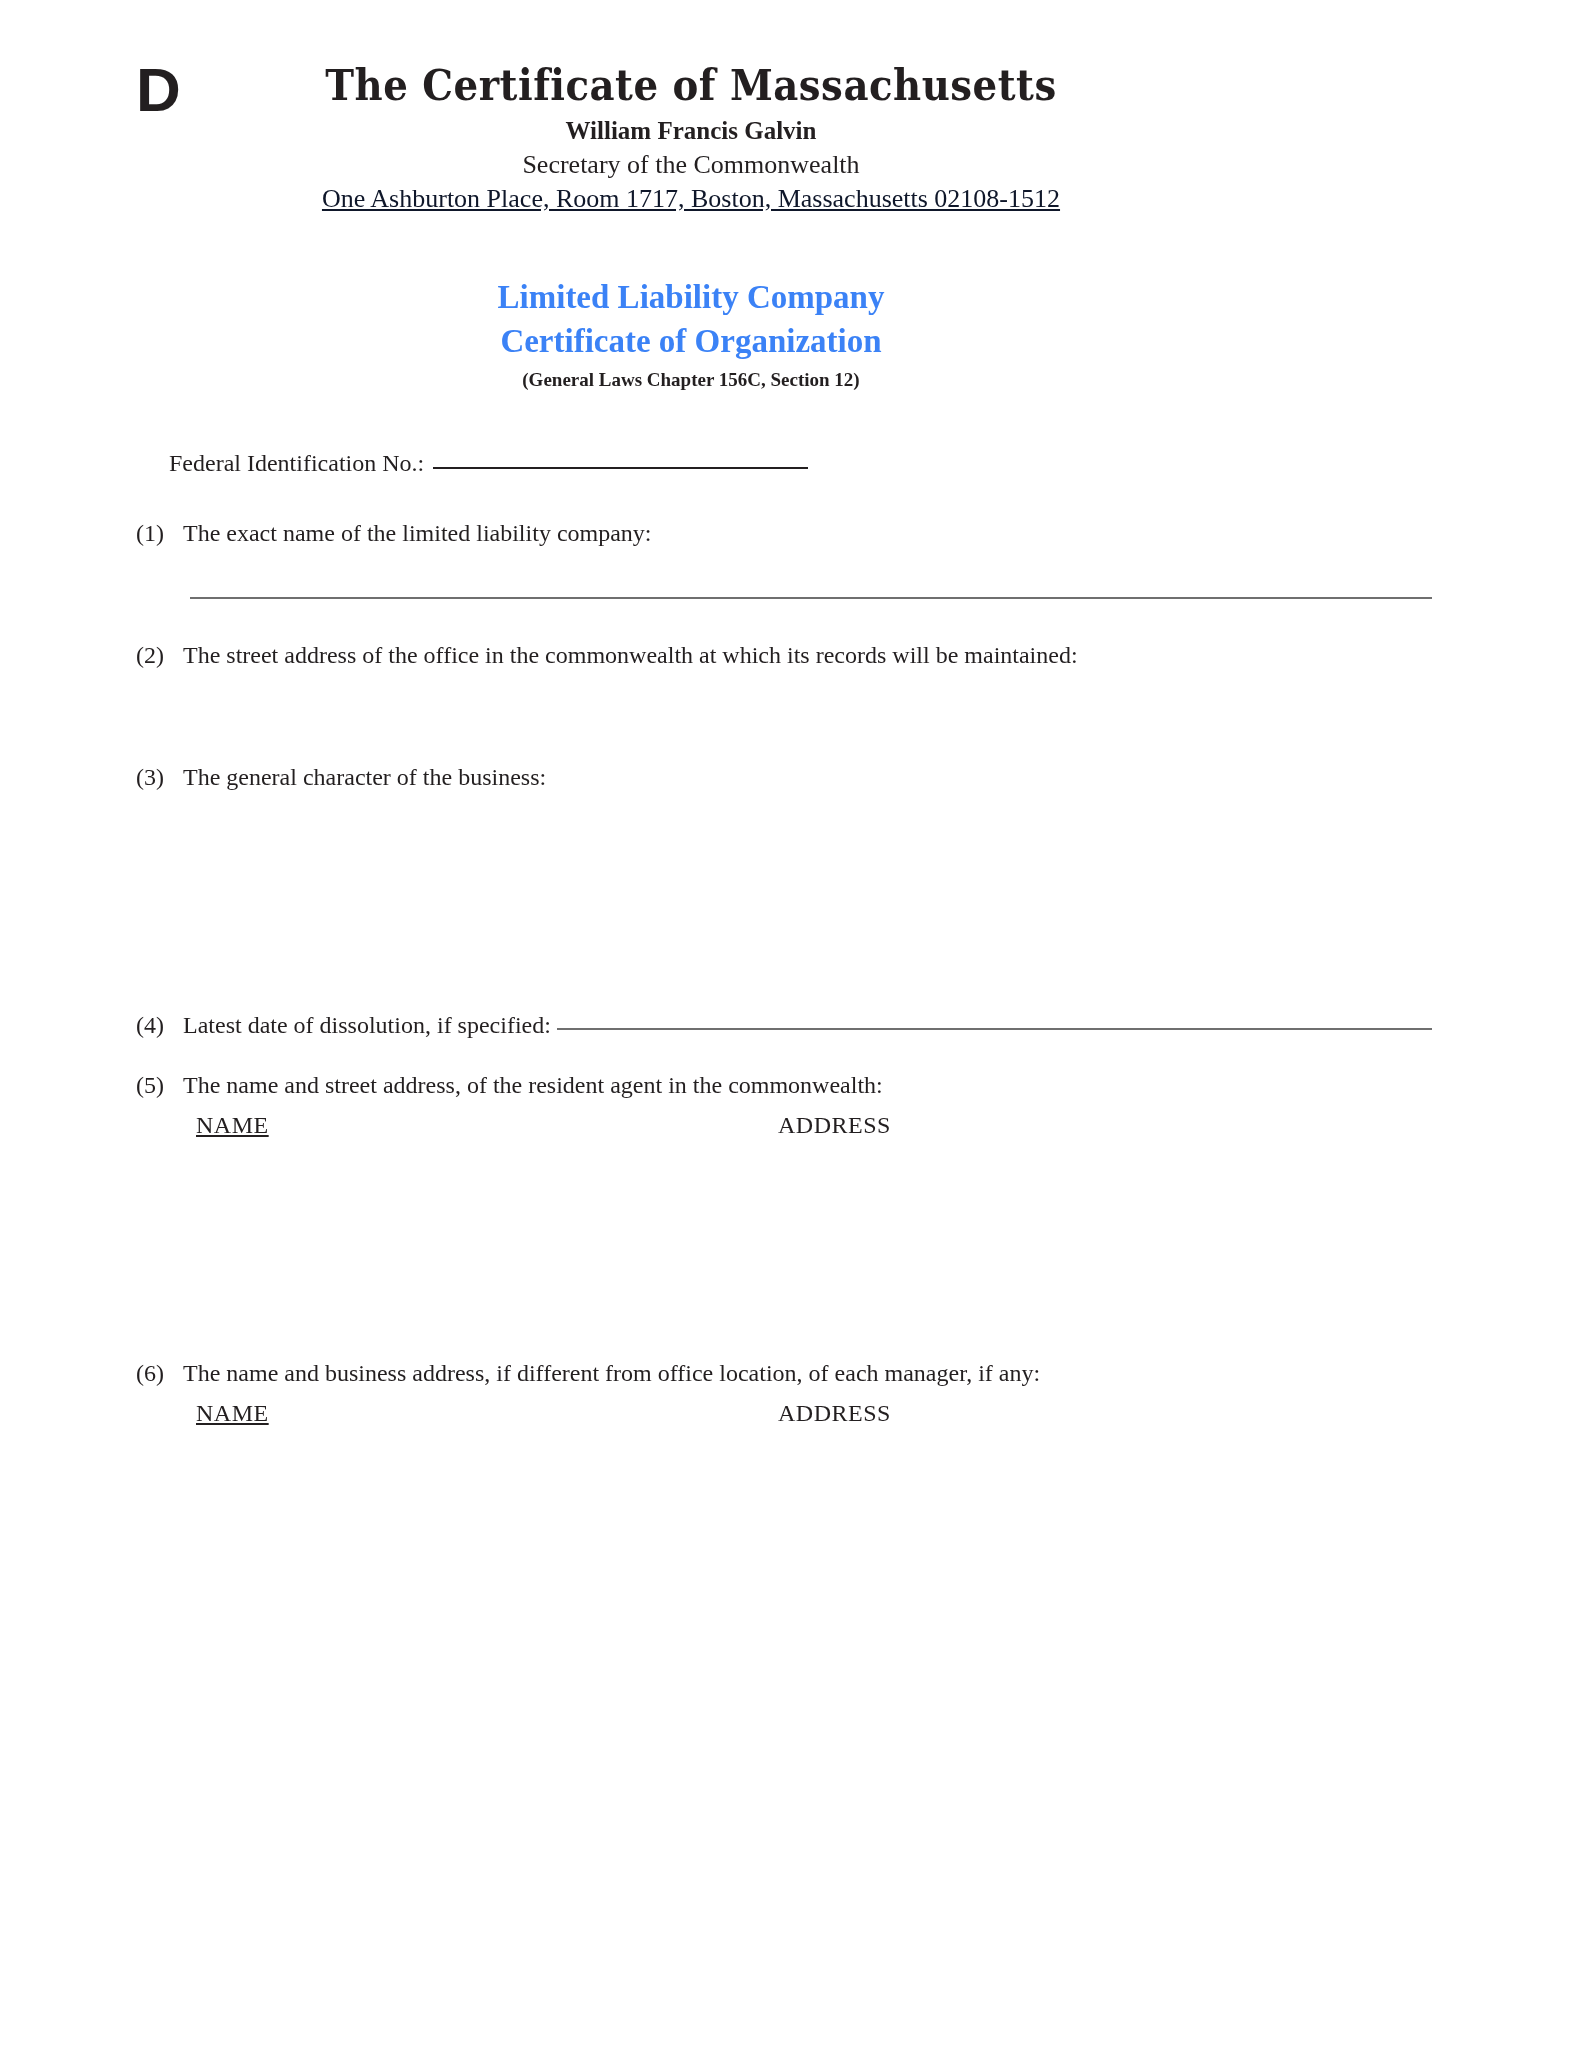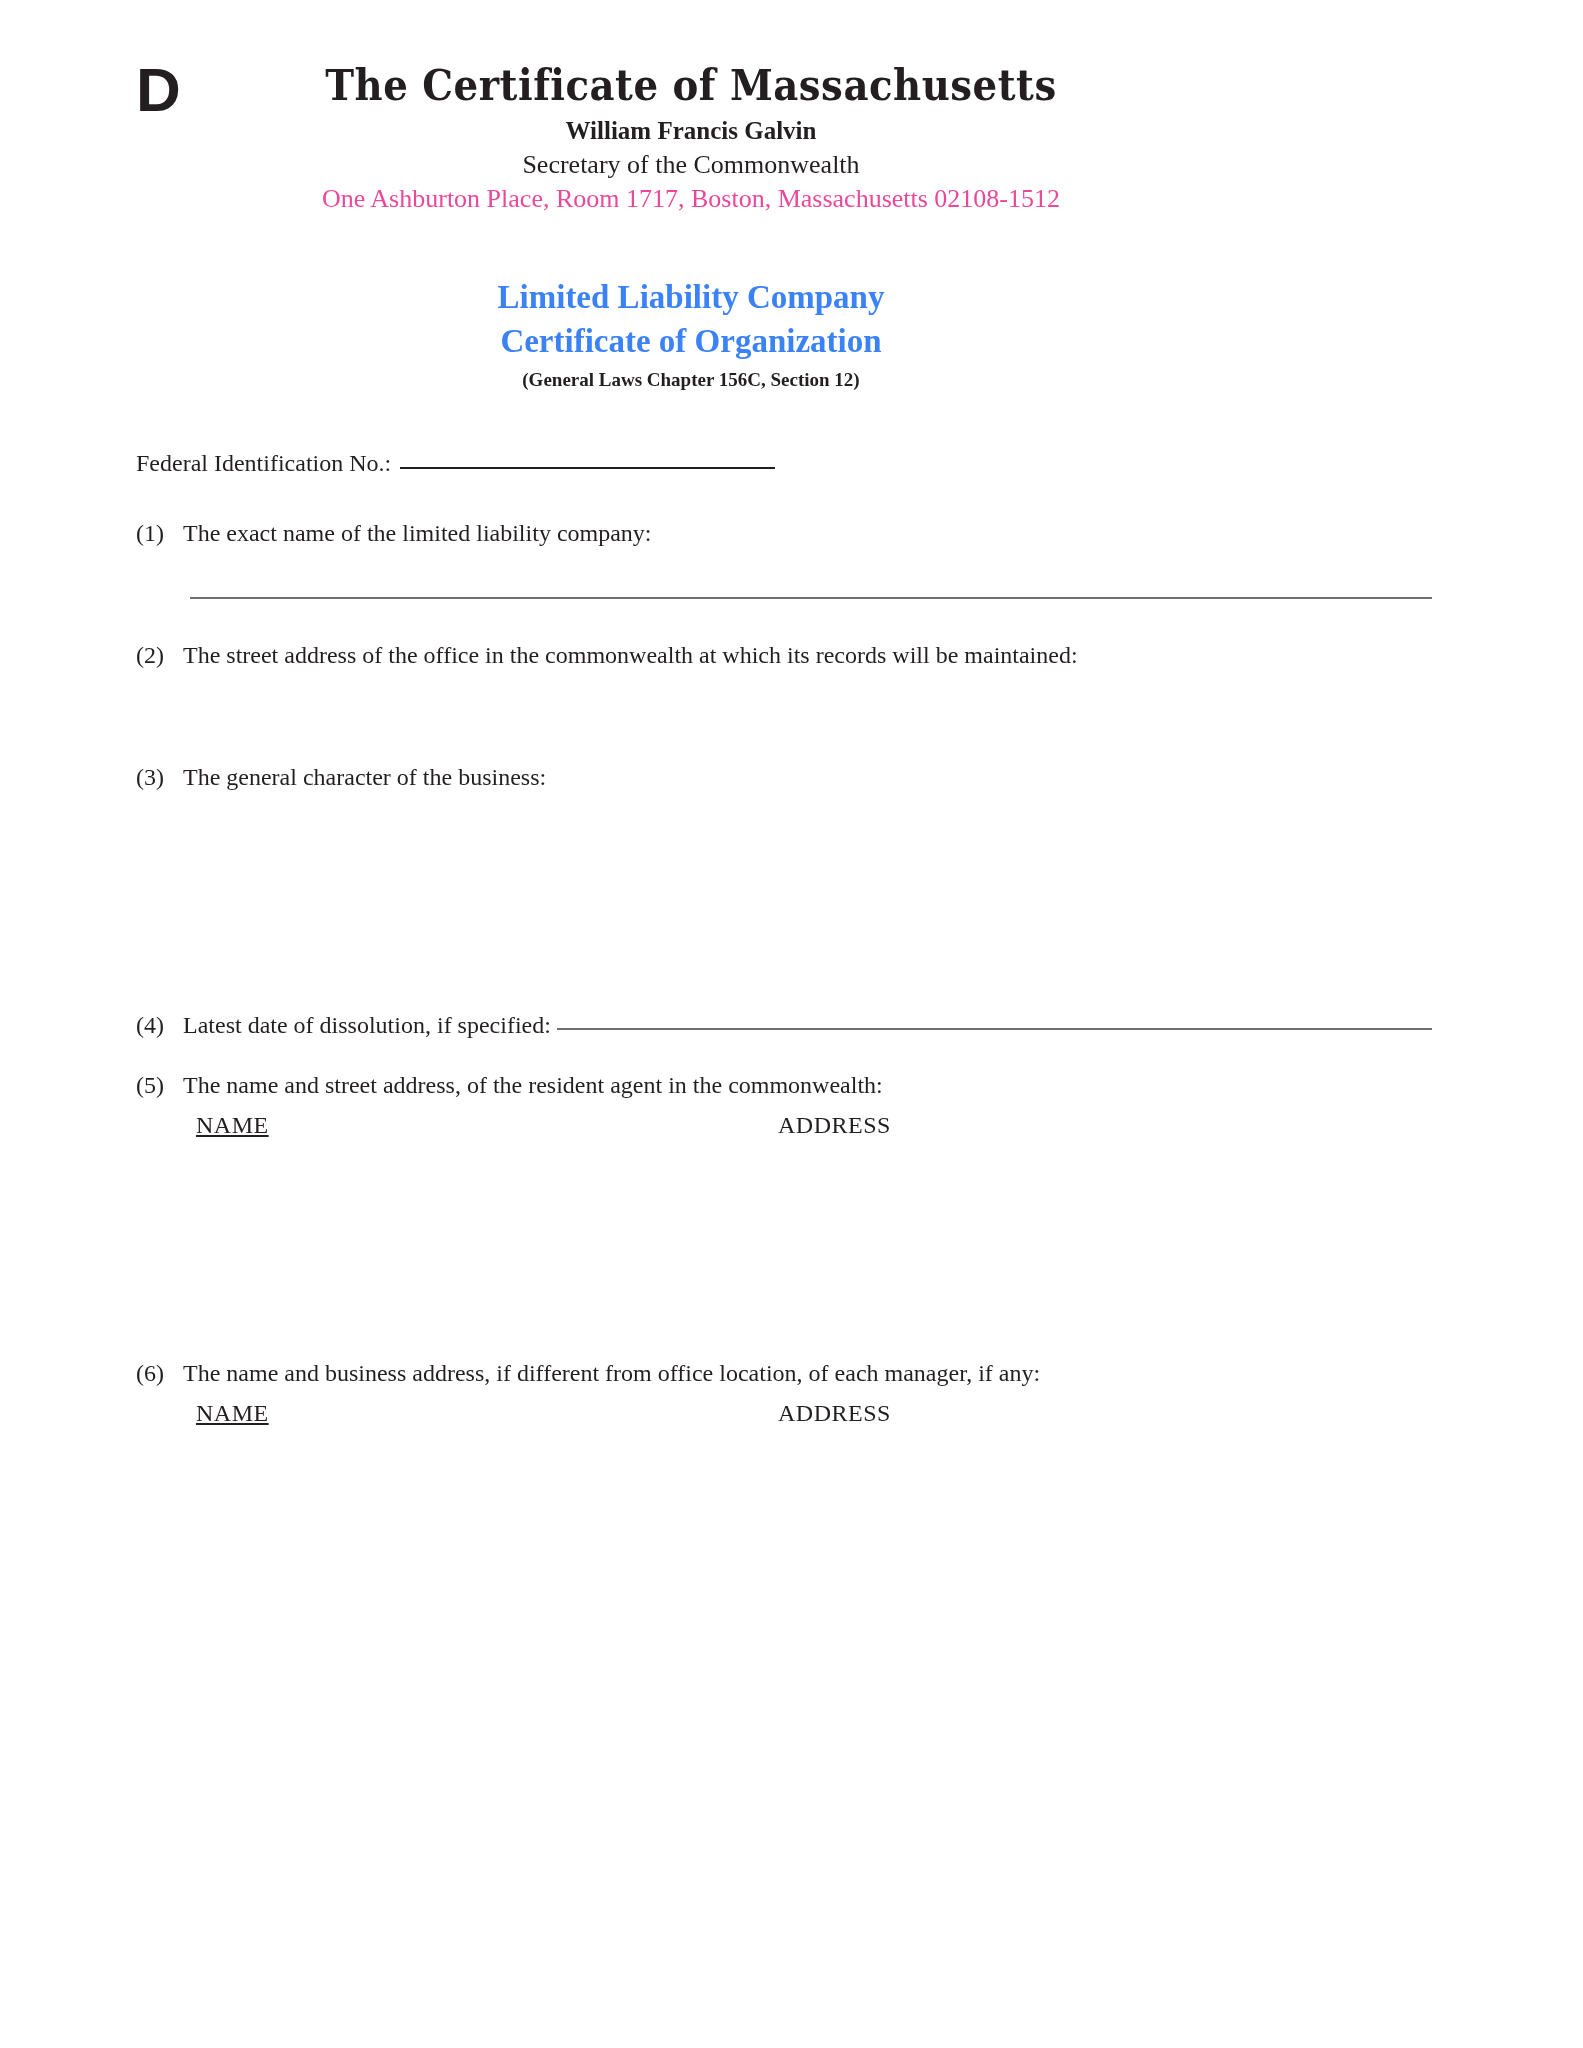--- a/index.html
+++ b/index.html
@@ -62,21 +62,22 @@
     font-size: 26px;
     line-height: 33px;
     margin-top: 1px;
     color: #231f20;
   }
   .office-address {
     font-family: "Liberation Serif", "DejaVu Serif", serif;
     font-size: 26px;
     line-height: 33px;
     margin-top: 1px;
-    color: #ec4899;
+    color: #0f172a;
+    text-decoration: underline;
   }
 
   
   .doc-title {
     position: absolute;
     left: 136px;
     top: 275px;
     width: 1110px;
     text-align: center;
   }
@@ -101,20 +102,21 @@
     left: 136px;
     top: 448px;
     display: flex;
     align-items: baseline;
   }
   .fed-id-label {
     font-size: 24px;
     line-height: 30px;
     white-space: nowrap;
     color: #231f20;
+    margin-left: 33px;
   }
   .fed-id-rule {
     width: 375px;
     height: 0;
     border-bottom: 2px solid #231f20;
     margin-left: 9px;
     position: relative;
     top: -2px;
   }
 

